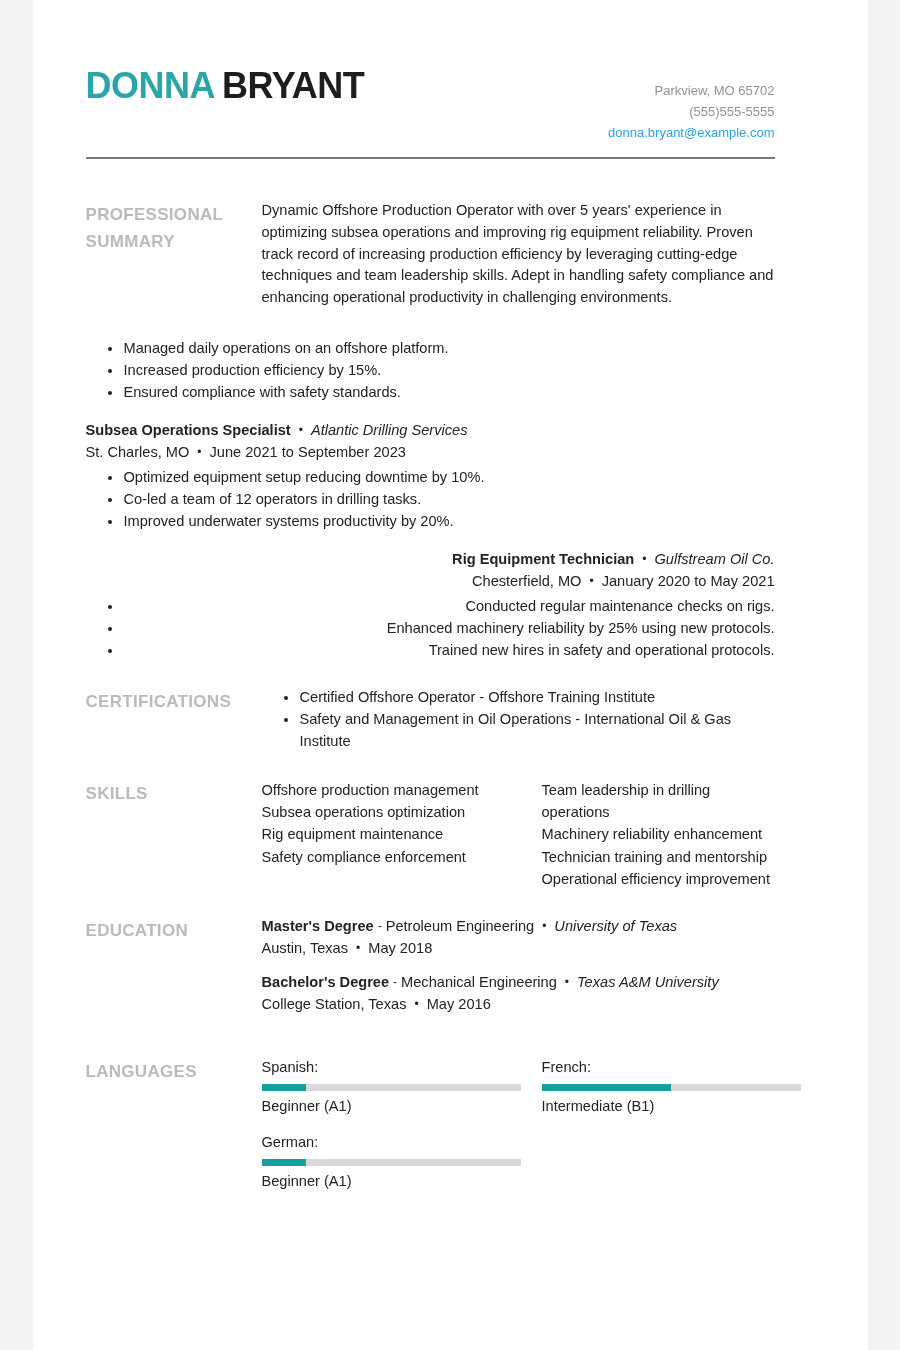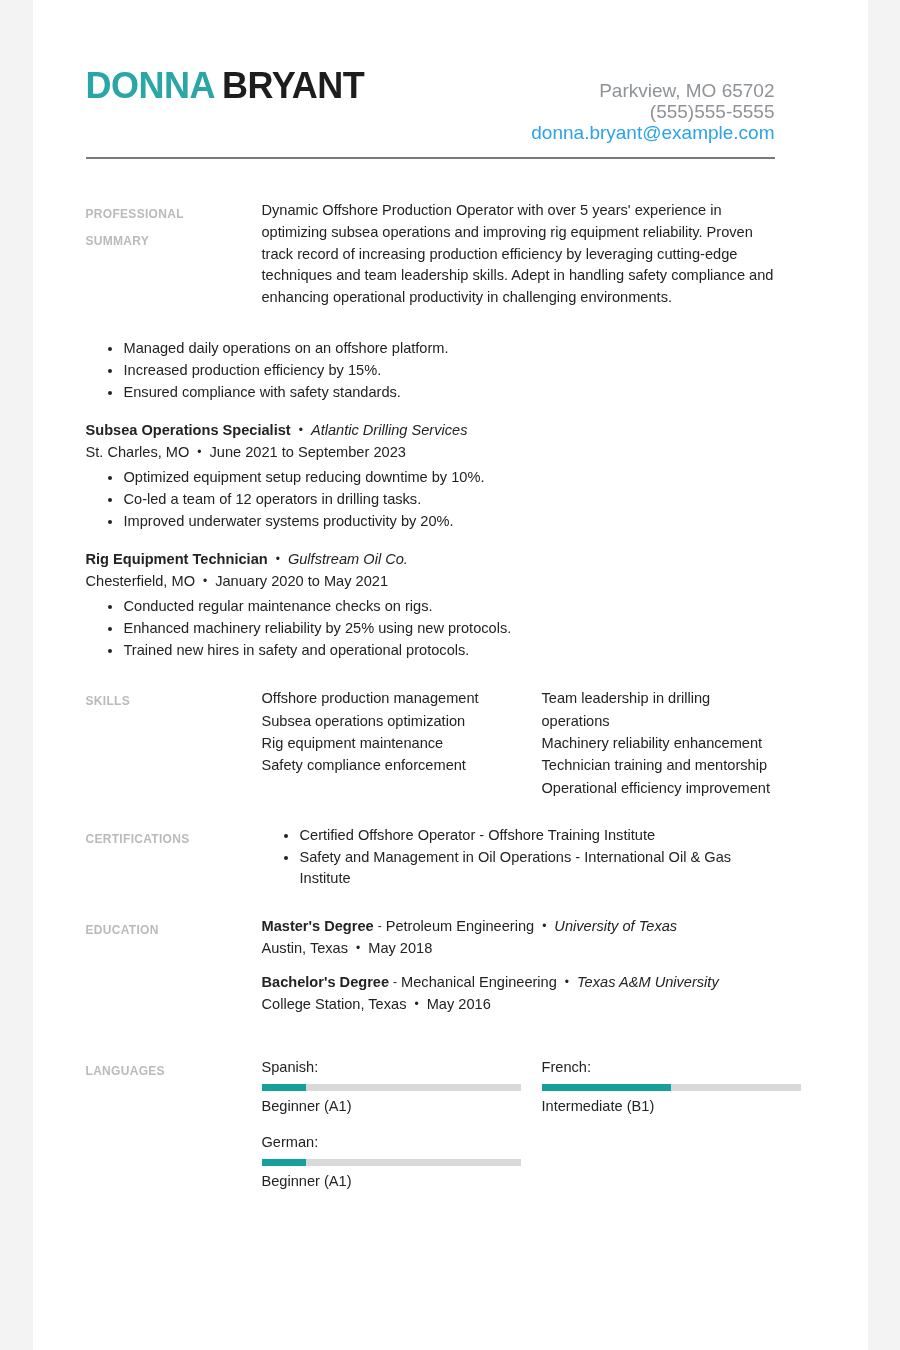--- a/index.html
+++ b/index.html
@@ -33,59 +33,59 @@
     font-weight: bold;
     letter-spacing: -0.5px;
     color: #1d1d1d;
     white-space: nowrap;
     line-height: 1.1;
   }
   .name .first { color: var(--accent); }
   .name .last { margin-left: 7px; }
   .contact {
     text-align: right;
-    font-size: 19px;
+    font-size: 13px;
     line-height: 21px;
     color: var(--contact-gray);
     margin-top: 14px;
   }
   .contact .email {
     color: var(--email-blue);
     text-decoration: none;
     display: block;
     cursor: pointer;
   }
   .divider {
     border: none;
     border-top: 2px solid var(--divider-gray);
     margin: 14px 0 41px 0;
   }
   
   .row { display: flex; margin-bottom: 26px; }
   .row .label {
     width: 176px;
     flex-shrink: 0;
-    font-size: 12px;
+    font-size: 17px;
     font-weight: bold;
     line-height: 27px;
     letter-spacing: 0.3px;
     color: var(--label-gray);
     padding-right: 14px;
     padding-top: 1px;
   }
   .row .content {
     flex: 1;
     font-size: 14.6px;
     line-height: 21.8px;
     color: var(--text-dark);
   }
   .summary-text { margin: 0; }
   
   .job { margin-bottom: 17px; }
-  .job:last-child { margin-bottom: 0; }
+  .job:last-child { margin-bottom: 0; text-align: right; }
   .job-title { font-weight: bold; }
   .job-company { font-style: italic; }
   .sep { padding: 0 8px; font-size: 12px; vertical-align: 1px; color: var(--text-dark); }
   .sep-dash { padding: 0 4px; }
   .bullets { list-style: disc; margin: 3px 0 0 0; padding-left: 37px; }
   .bullets li { padding-left: 1px; }
   
   .two-col { display: grid; grid-template-columns: 280px 1fr; }
   .plain-list { list-style: none; margin: 0; padding: 0; line-height: 22.3px; }
   
@@ -149,20 +149,30 @@
   <article class="job">
     <div class="job-head"><span class="job-title">Rig Equipment Technician</span><span class="sep">•</span><span class="job-company">Gulfstream Oil Co.</span></div>
     <div class="job-meta"><span>Chesterfield, MO</span><span class="sep">•</span><span>January 2020 to May 2021</span></div>
     <ul class="bullets">
             <li>Conducted regular maintenance checks on rigs.</li>
             <li>Enhanced machinery reliability by 25% using new protocols.</li>
             <li>Trained new hires in safety and operational protocols.</li>
           </ul>
   </article>
 </div>
+  </section>
+
+  <section class="row">
+    <div class="label">CERTIFICATIONS</div>
+    <div class="content">
+      <ul class="bullets" style="margin-top:0">
+          <li>Certified Offshore Operator - Offshore Training Institute</li>
+          <li>Safety and Management in Oil Operations - International Oil &amp; Gas Institute</li>
+        </ul>
+    </div>
   </section>
 
   <section class="row">
     <div class="label">SKILLS</div>
     <div class="content two-col">
       <ul class="plain-list">
           <li>Offshore production management</li>
           <li>Subsea operations optimization</li>
           <li>Rig equipment maintenance</li>
           <li>Safety compliance enforcement</li>
@@ -170,30 +180,20 @@
       <ul class="plain-list">
           <li>Team leadership in drilling operations</li>
           <li>Machinery reliability enhancement</li>
           <li>Technician training and mentorship</li>
           <li>Operational efficiency improvement</li>
         </ul>
     </div>
   </section>
 
   <section class="row">
-    <div class="label">CERTIFICATIONS</div>
-    <div class="content">
-      <ul class="bullets" style="margin-top:0">
-          <li>Certified Offshore Operator - Offshore Training Institute</li>
-          <li>Safety and Management in Oil Operations - International Oil &amp; Gas Institute</li>
-        </ul>
-    </div>
-  </section>
-
-  <section class="row">
     <div class="label">EDUCATION</div>
     <div class="content">
   <article class="degree-entry">
     <div><span class="degree-name">Master's Degree</span><span class="sep sep-dash">-</span><span>Petroleum Engineering</span><span class="sep">•</span><span class="degree-school">University of Texas</span></div>
     <div><span>Austin, Texas</span><span class="sep">•</span><span>May 2018</span></div>
   </article>
 
   <article class="degree-entry">
     <div><span class="degree-name">Bachelor's Degree</span><span class="sep sep-dash">-</span><span>Mechanical Engineering</span><span class="sep">•</span><span class="degree-school">Texas A&amp;M University</span></div>
     <div><span>College Station, Texas</span><span class="sep">•</span><span>May 2016</span></div>

